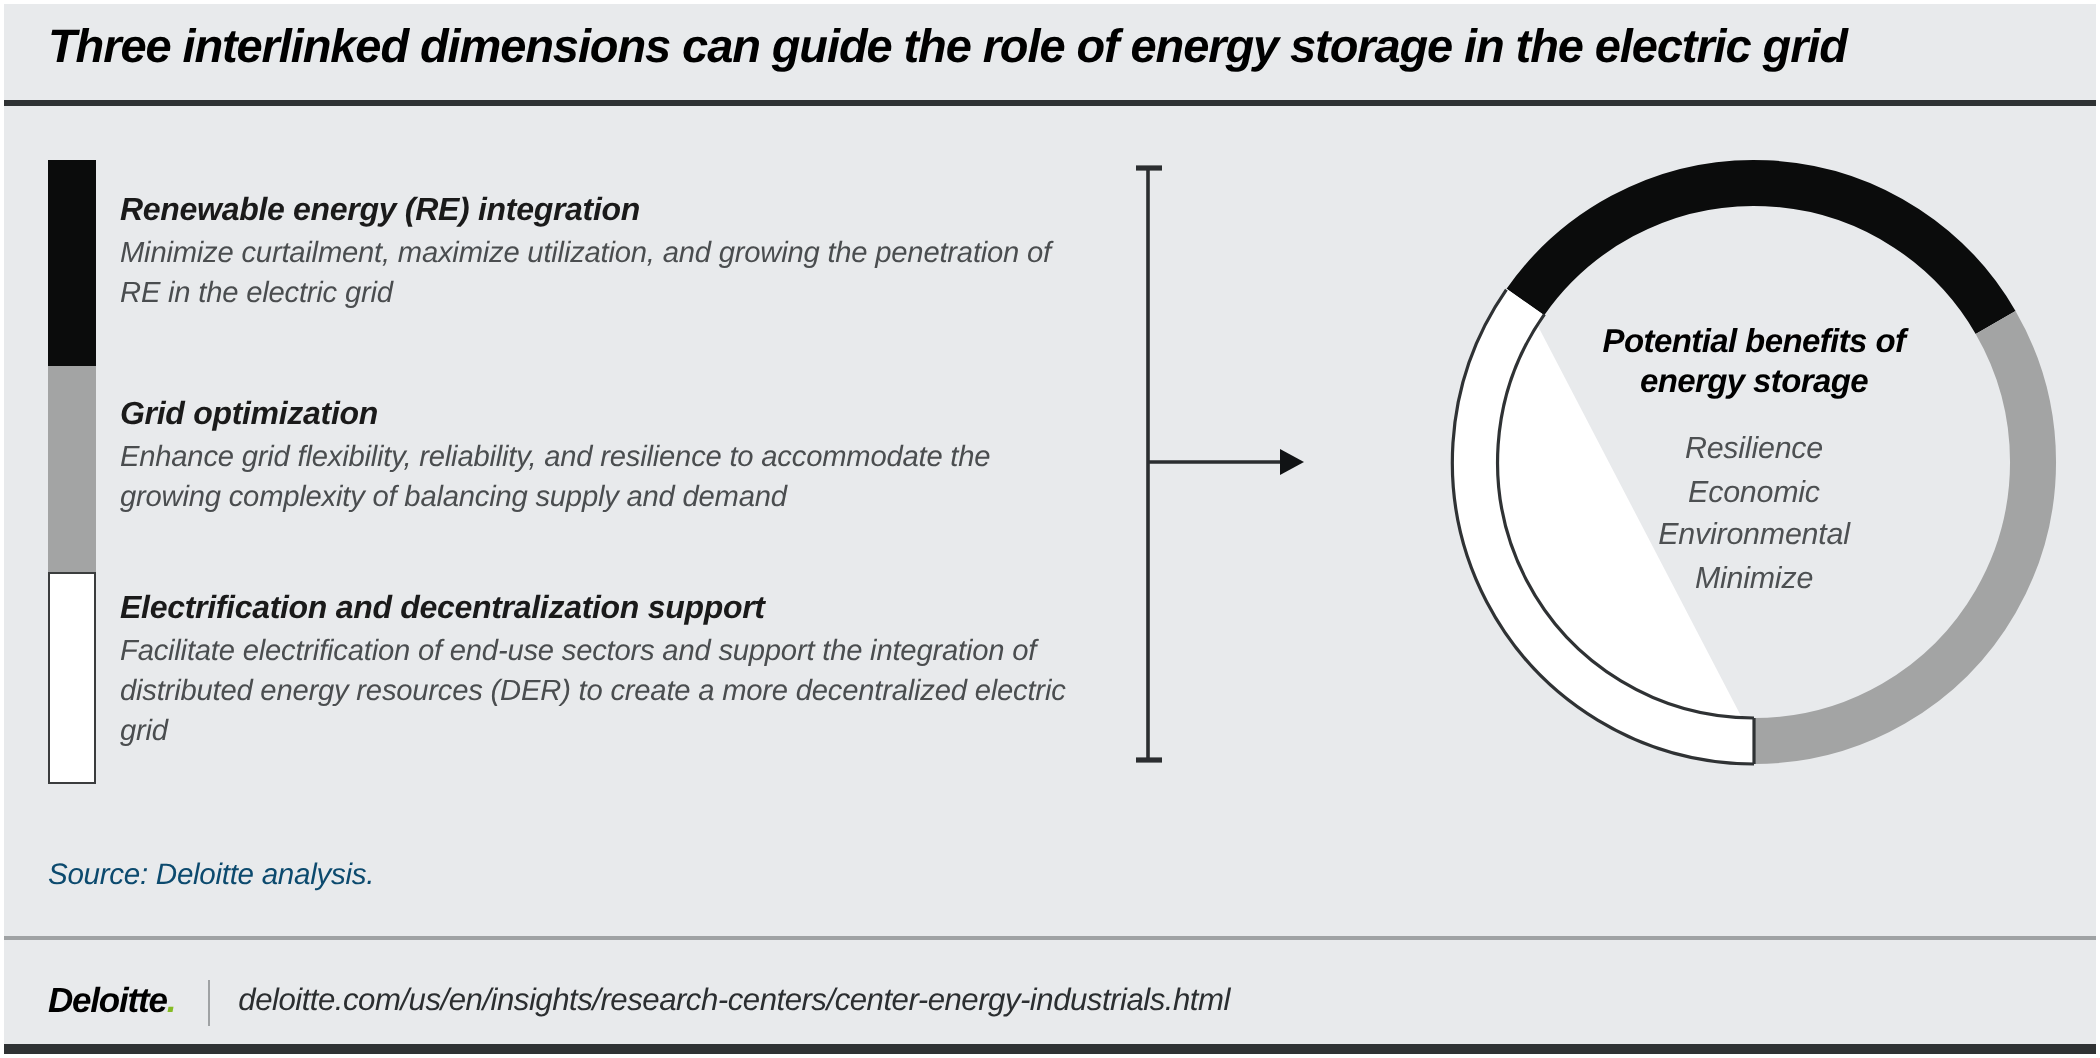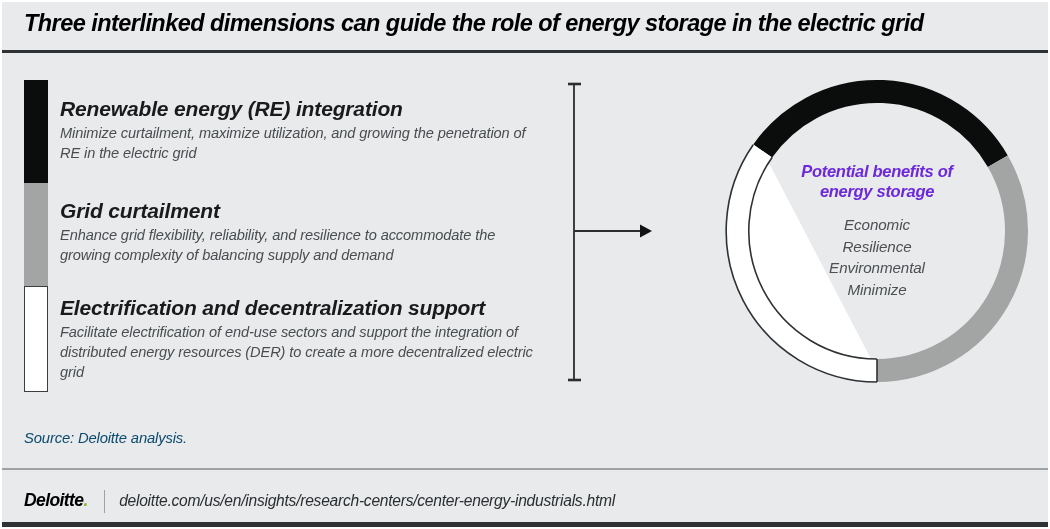--- a/index.html
+++ b/index.html
@@ -67,21 +67,21 @@
   .bar.black { background: #0b0c0c; }
   .bar.gray  { background: #a3a4a4; }
   .bar.white { background: #ffffff; border: 1.5px solid #3b3d3e; }
 
   .dim-block {
     position: absolute;
     left: 36px;
     width: 474px;
   }
   .dim-head {
-    font-size: 21px;
+    font-size: 16px;
     font-weight: bold;
     color: #1a1a1a;
     letter-spacing: -0.15px;
     margin: 0 0 2px 0;
     line-height: 1.2;
   }
   .dim-body {
     font-size: 14.6px;
     color: #4a4d4f;
     line-height: 1.38;
@@ -110,21 +110,21 @@
     position: absolute;
     left: 50%;
     top: 50%;
     transform: translate(-50%, -50%);
     width: 215px;
     text-align: center;
   }
   #donut-title {
     font-size: 16.5px;
     font-weight: bold;
-    color: #6d28d9;
+    color: #000000;
     line-height: 1.22;
     letter-spacing: -0.3px;
     margin-bottom: 13px;
   }
   .benefit {
     font-size: 15.2px;
     color: #4d5052;
     line-height: 1.42;
     letter-spacing: -0.1px;
   }
@@ -201,21 +201,21 @@
       <div class="bar gray" style="top:103px; height:103px;"></div>
       <div class="bar white" style="top:206px; height:106px;"></div>
     </div>
 
     <div class="dim-block" style="top:16px;">
       <p class="dim-head">Renewable energy (RE) integration</p>
       <p class="dim-body">Minimize curtailment, maximize utilization, and growing the penetration of RE in the electric grid</p>
     </div>
 
     <div class="dim-block" style="top:118px;">
-      <p class="dim-head">Grid curtailment</p>
+      <p class="dim-head">Grid optimization</p>
       <p class="dim-body">Enhance grid flexibility, reliability, and resilience to accommodate the growing complexity of balancing supply and demand</p>
     </div>
 
     <div class="dim-block" style="top:215px;">
       <p class="dim-head">Electrification and decentralization support</p>
       <p class="dim-body">Facilitate electrification of end-use sectors and support the integration of distributed energy resources (DER) to create a more decentralized electric grid</p>
     </div>
   </div>
 
   <div id="connector">
@@ -243,22 +243,22 @@
       <path d="M 161 312 A 151 151 0 0 1 37.2 74.8" fill="none" stroke="#2f3234" stroke-width="1.6"></path>
       <path d="M 161 289 A 128 128 0 0 1 56.2 87.2" fill="none" stroke="#2f3234" stroke-width="1.6"></path>
       <line x1="161" y1="289" x2="161" y2="312" stroke="#2f3234" stroke-width="1.6"></line>
     </svg>
 
     <div id="donut-center">
       <div id="donut-title">
         <div>Potential benefits of</div>
         <div>energy storage</div>
       </div>
+      <div class="benefit">Resilience</div>
       <div class="benefit">Economic</div>
-      <div class="benefit">Resilience</div>
       <div class="benefit">Environmental</div>
       <div class="benefit">Minimize</div>
     </div>
   </div>
 
   <div id="source">Source: Deloitte analysis.</div>
   <div id="footer-rule"></div>
 
   <div id="footer-brand">
     <span id="deloitte-logo"><span>Deloitte</span><span id="deloitte-dot">.</span></span>

